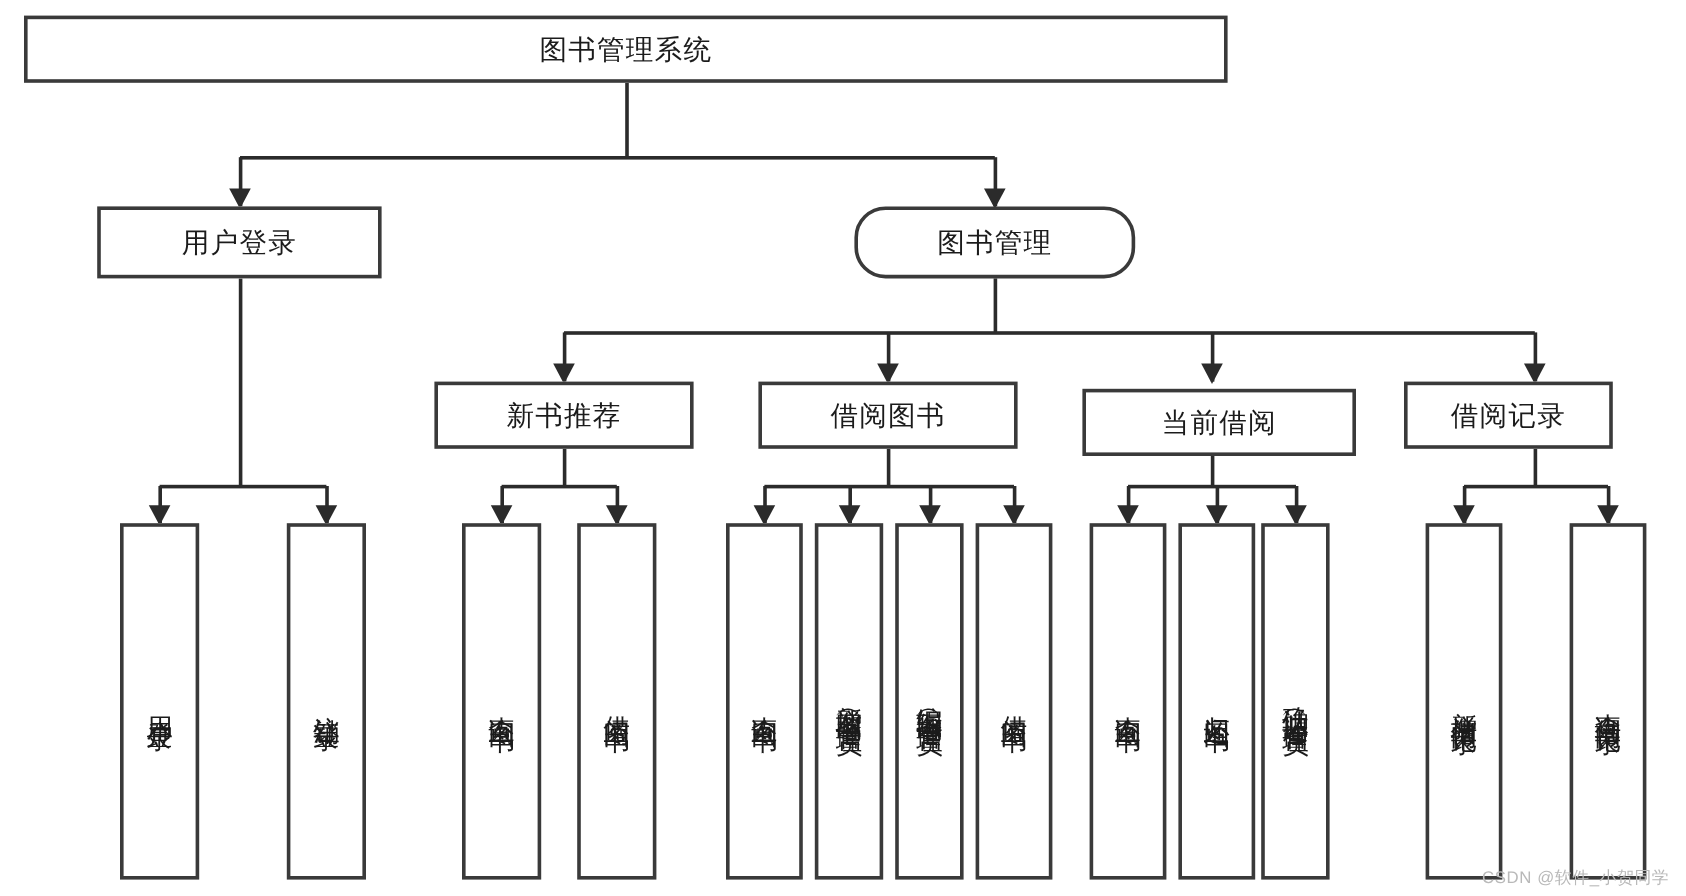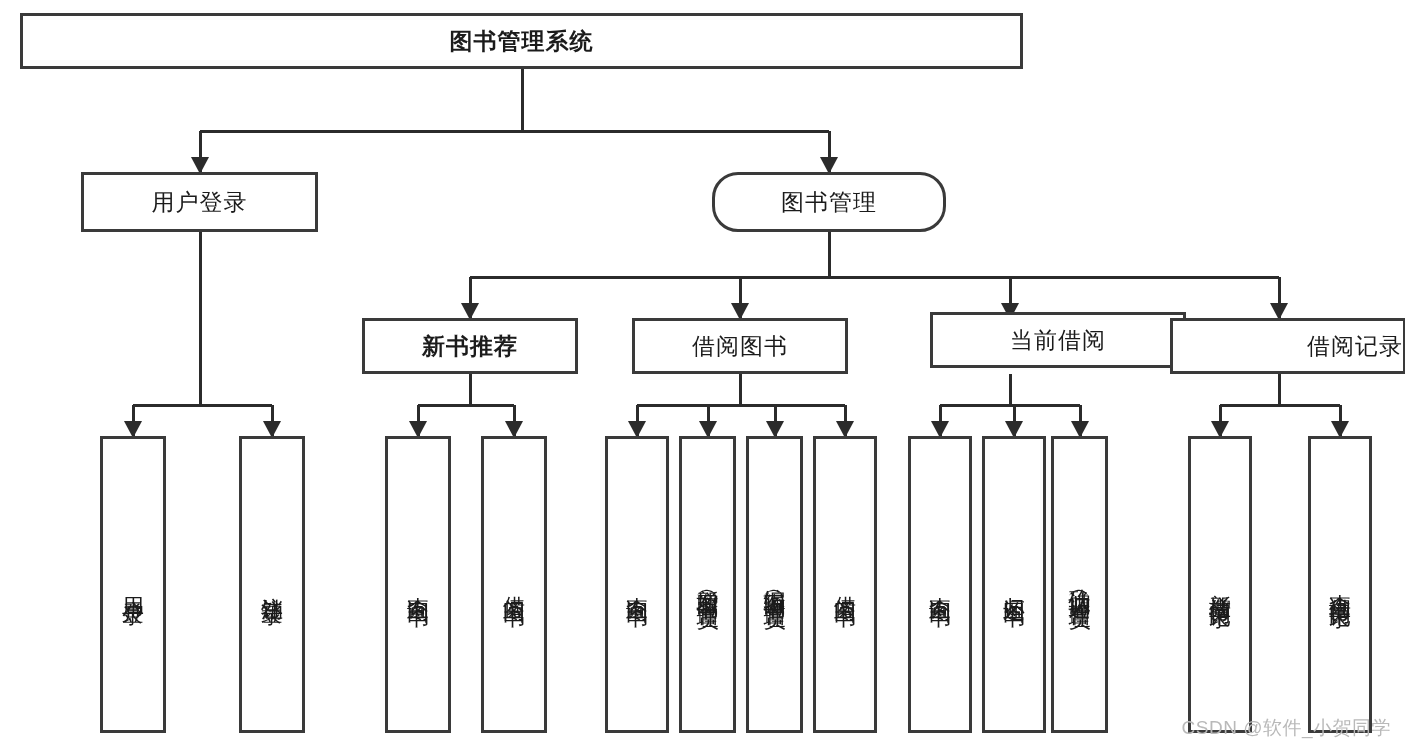--- a/index.html
+++ b/index.html
@@ -42,21 +42,20 @@
     padding: 6px 0;
   }
   .node.v .vtext {
     writing-mode: vertical-rl;
     text-orientation: upright;
     display: block;
     text-align: center;
   }
   .node.root {
     border-width: 3px;
-    font-weight: bold;
   }
   
   .vline {
     position: absolute;
     background: #2b2b2b;
     width: 3px;
   }
   .hline {
     position: absolute;
     background: #2b2b2b;
@@ -68,21 +67,21 @@
     height: 0;
     border-left: 9px solid transparent;
     border-right: 9px solid transparent;
     border-top: 17px solid #2b2b2b;
   }
   
   #watermark {
     position: absolute;
     right: 14px;
     bottom: 6px;
-    font-size: 19px;
+    font-size: 14px;
     color: #b9b9b9;
     letter-spacing: 0.5px;
     white-space: nowrap;
     pointer-events: none;
   }
 </style>
 </head>
 <body>
 
 <div id="canvas">
@@ -143,30 +142,30 @@
   <div id="nodes">
       <div class="node h root" style="left: 20px; top: 13px; width: 1003px; height: 56px;">
         <span>图书管理系统</span>
       </div>
       <div class="node h" style="left: 81px; top: 172px; width: 237px; height: 60px;">
         <span>用户登录</span>
       </div>
       <div class="node h" style="left: 712px; top: 172px; width: 234px; height: 60px; border-radius: 26px;">
         <span>图书管理</span>
       </div>
-      <div class="node h" style="left: 362px; top: 318px; width: 216px; height: 56px; font-weight: bold;">
+      <div class="node h" style="left: 362px; top: 318px; width: 216px; height: 56px;">
         <span>新书推荐</span>
       </div>
       <div class="node h" style="left: 632px; top: 318px; width: 216px; height: 56px;">
         <span>借阅图书</span>
       </div>
-      <div class="node h" style="left: 902px; top: 312px; width: 256px; height: 56px; margin-left: 28px;">
+      <div class="node h" style="left: 902px; top: 324px; width: 228px; height: 56px;">
         <span>当前借阅</span>
       </div>
-      <div class="node h" style="left: 1170px; top: 318px; width: 236px; height: 56px; justify-content: flex-end;">
+      <div class="node h" style="left: 1170px; top: 318px; width: 174px; height: 56px;">
         <span>借阅记录</span>
       </div>
       <div class="node v" style="left: 100px; top: 436px; width: 66px; height: 297px;">
         <span class="vtext">用户登录</span>
       </div>
       <div class="node v" style="left: 239px; top: 436px; width: 66px; height: 297px;">
         <span class="vtext">注销登录</span>
       </div>
       <div class="node v" style="left: 385px; top: 436px; width: 66px; height: 297px;">
         <span class="vtext">查询图书</span>

